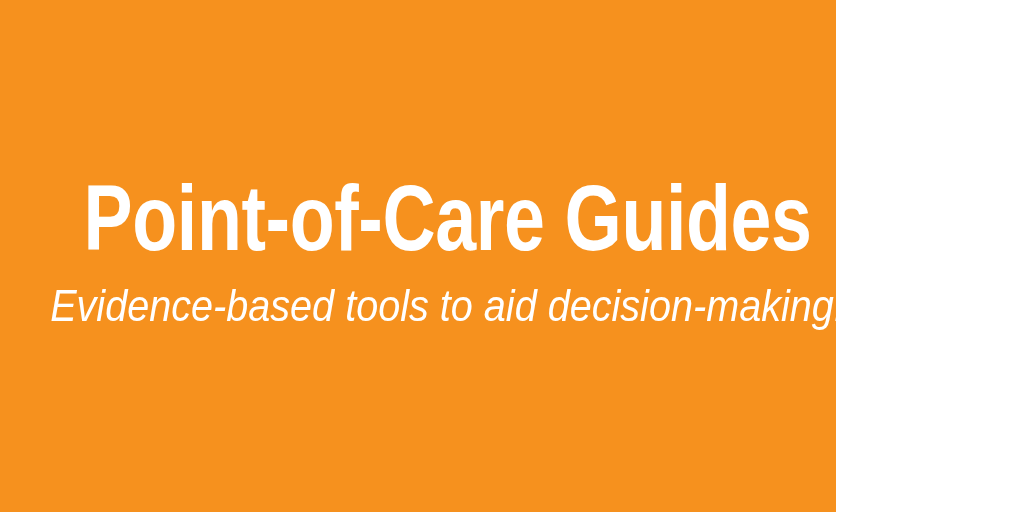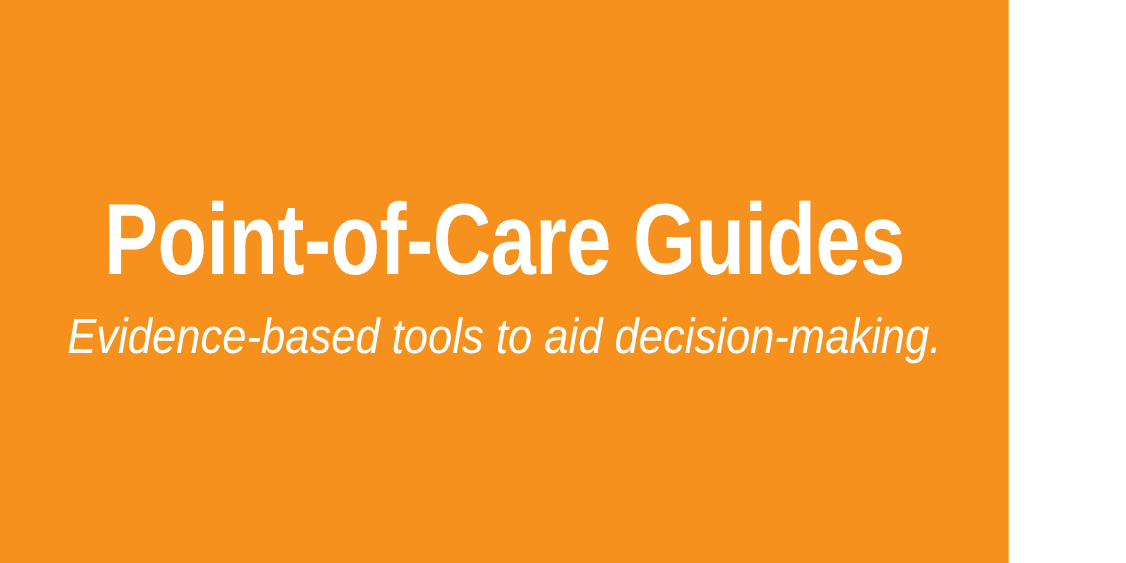--- a/index.html
+++ b/index.html
@@ -12,21 +12,21 @@
     width: 1024px;
     height: 512px;
     overflow: hidden;
     font-family: "Liberation Sans", sans-serif;
     background: #ffffff;
   }
 
   .banner {
     position: relative;
     box-sizing: border-box;
-    width: 917px;
+    width: 836px;
     height: 512px;
     background-color: #F6911E;
     display: flex;
     flex-direction: column;
     align-items: center;
     justify-content: center;
   }
 
   .banner-inner {
     width: 100%;

